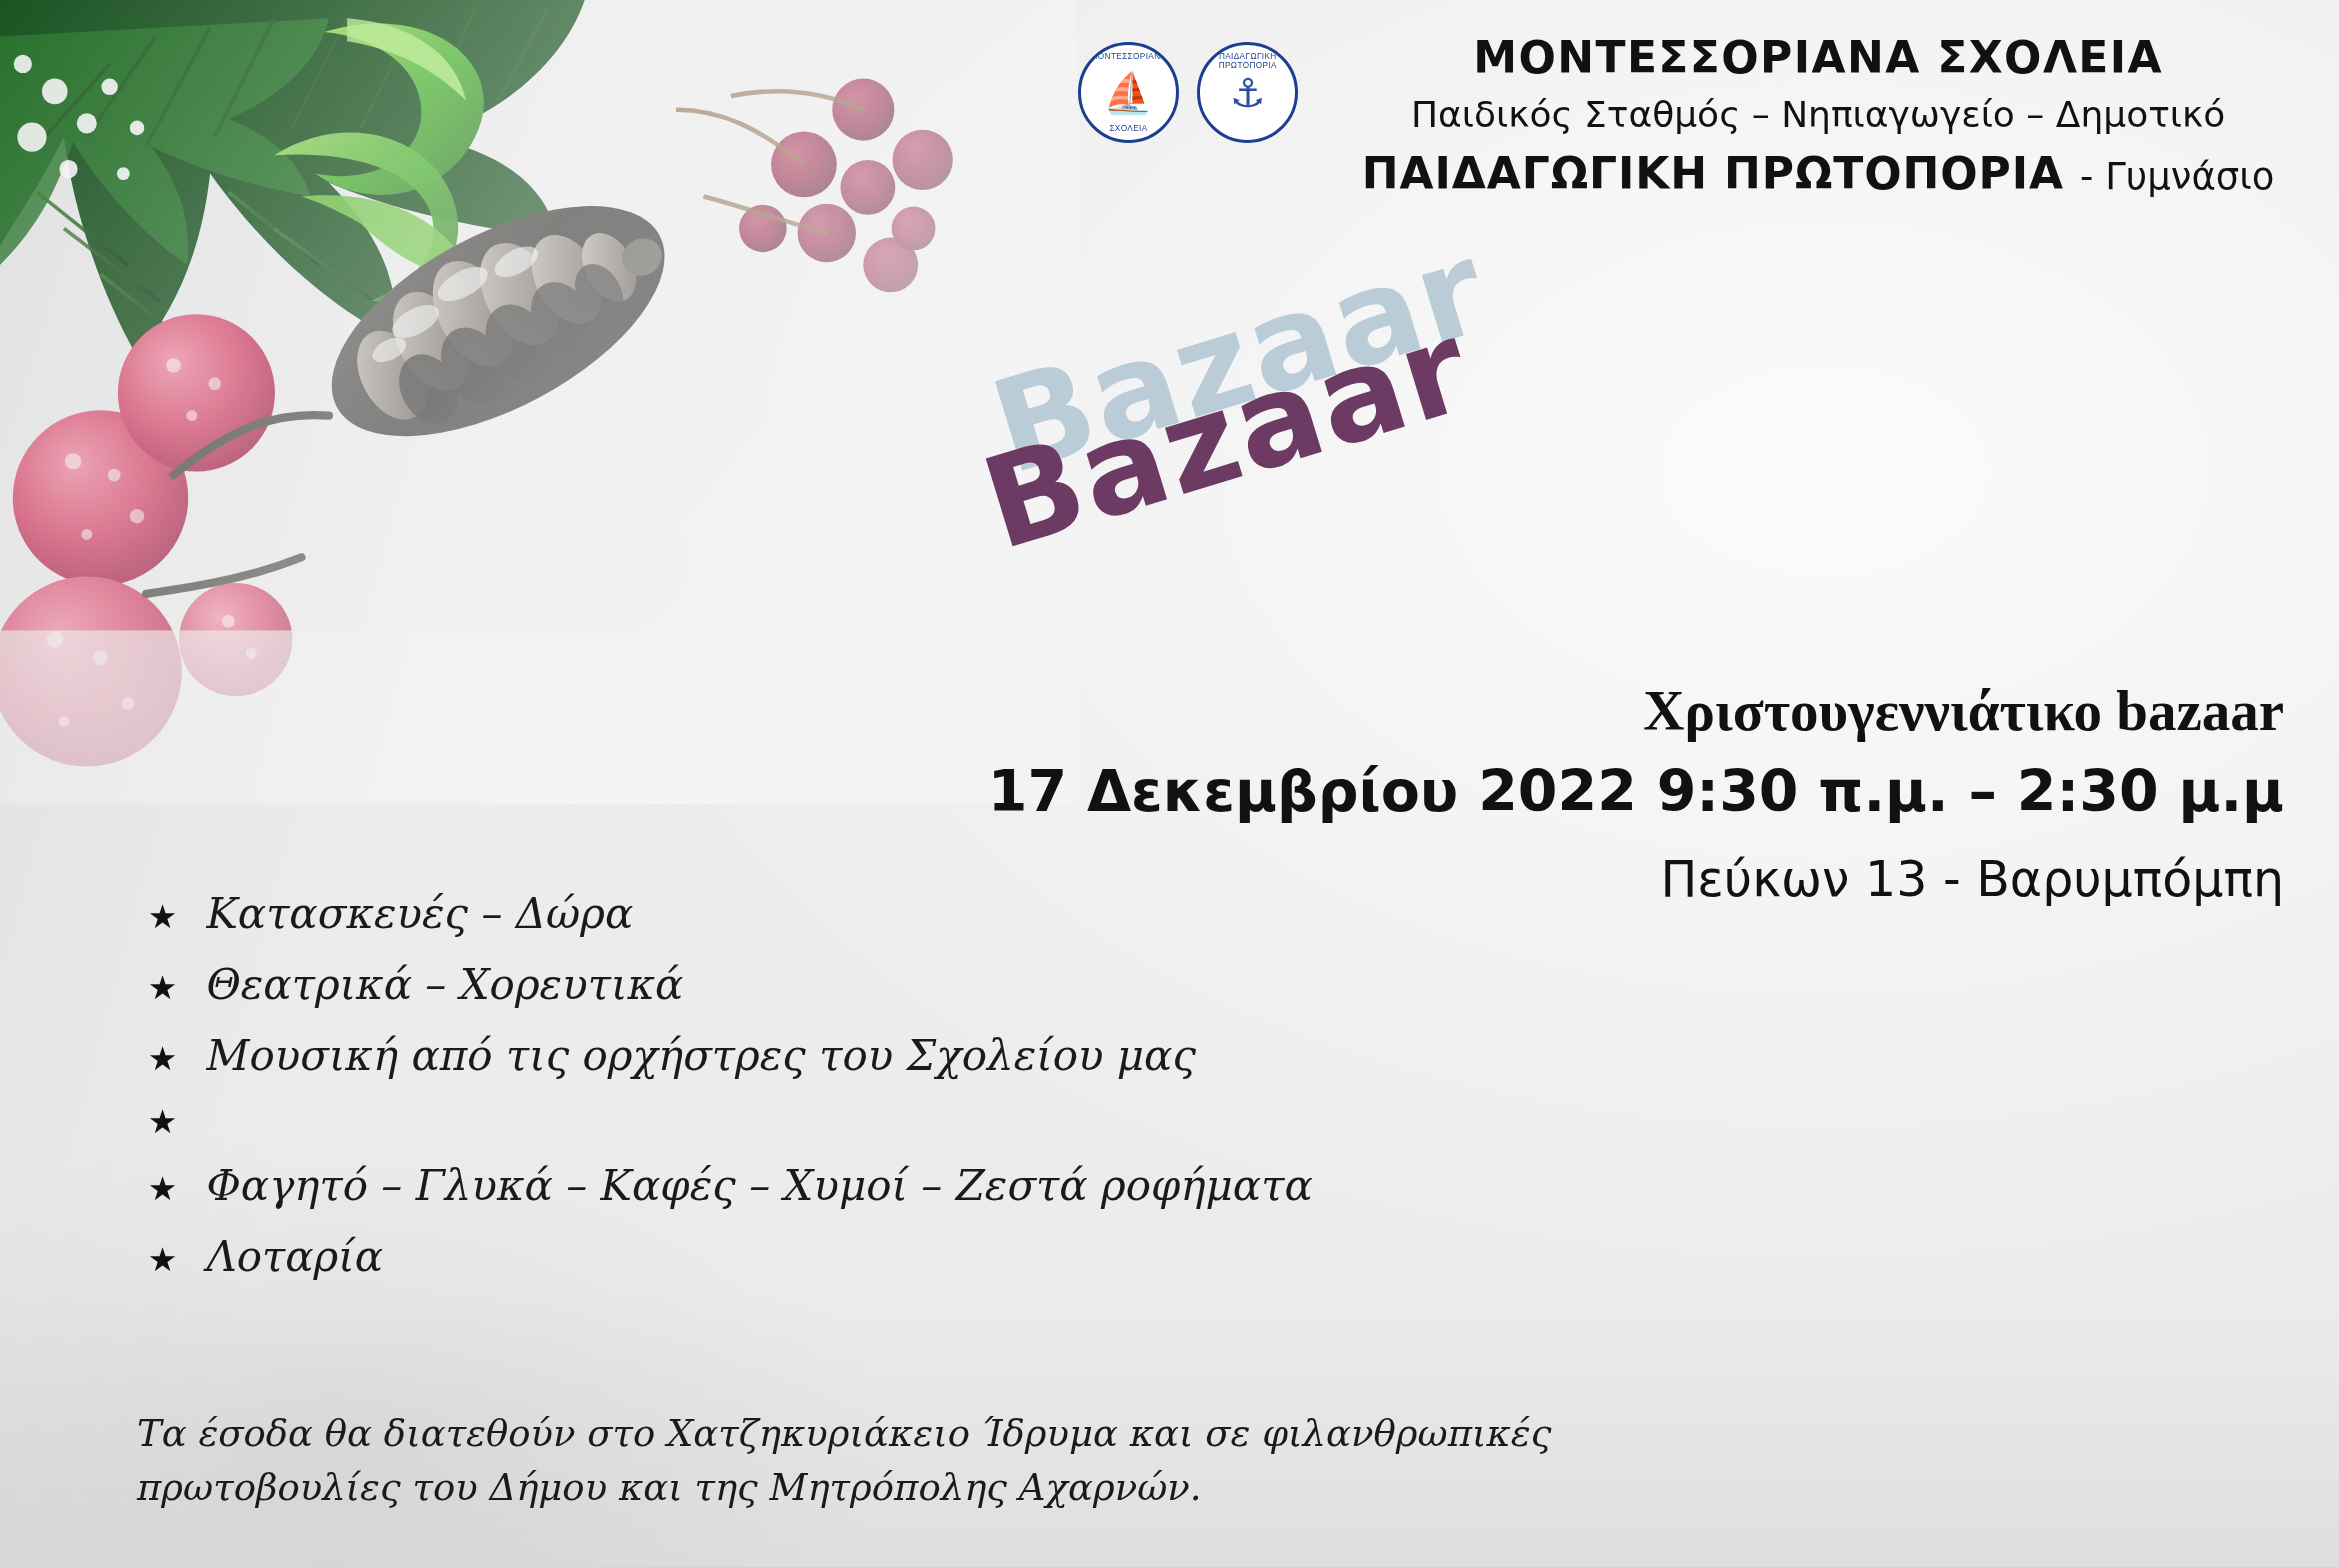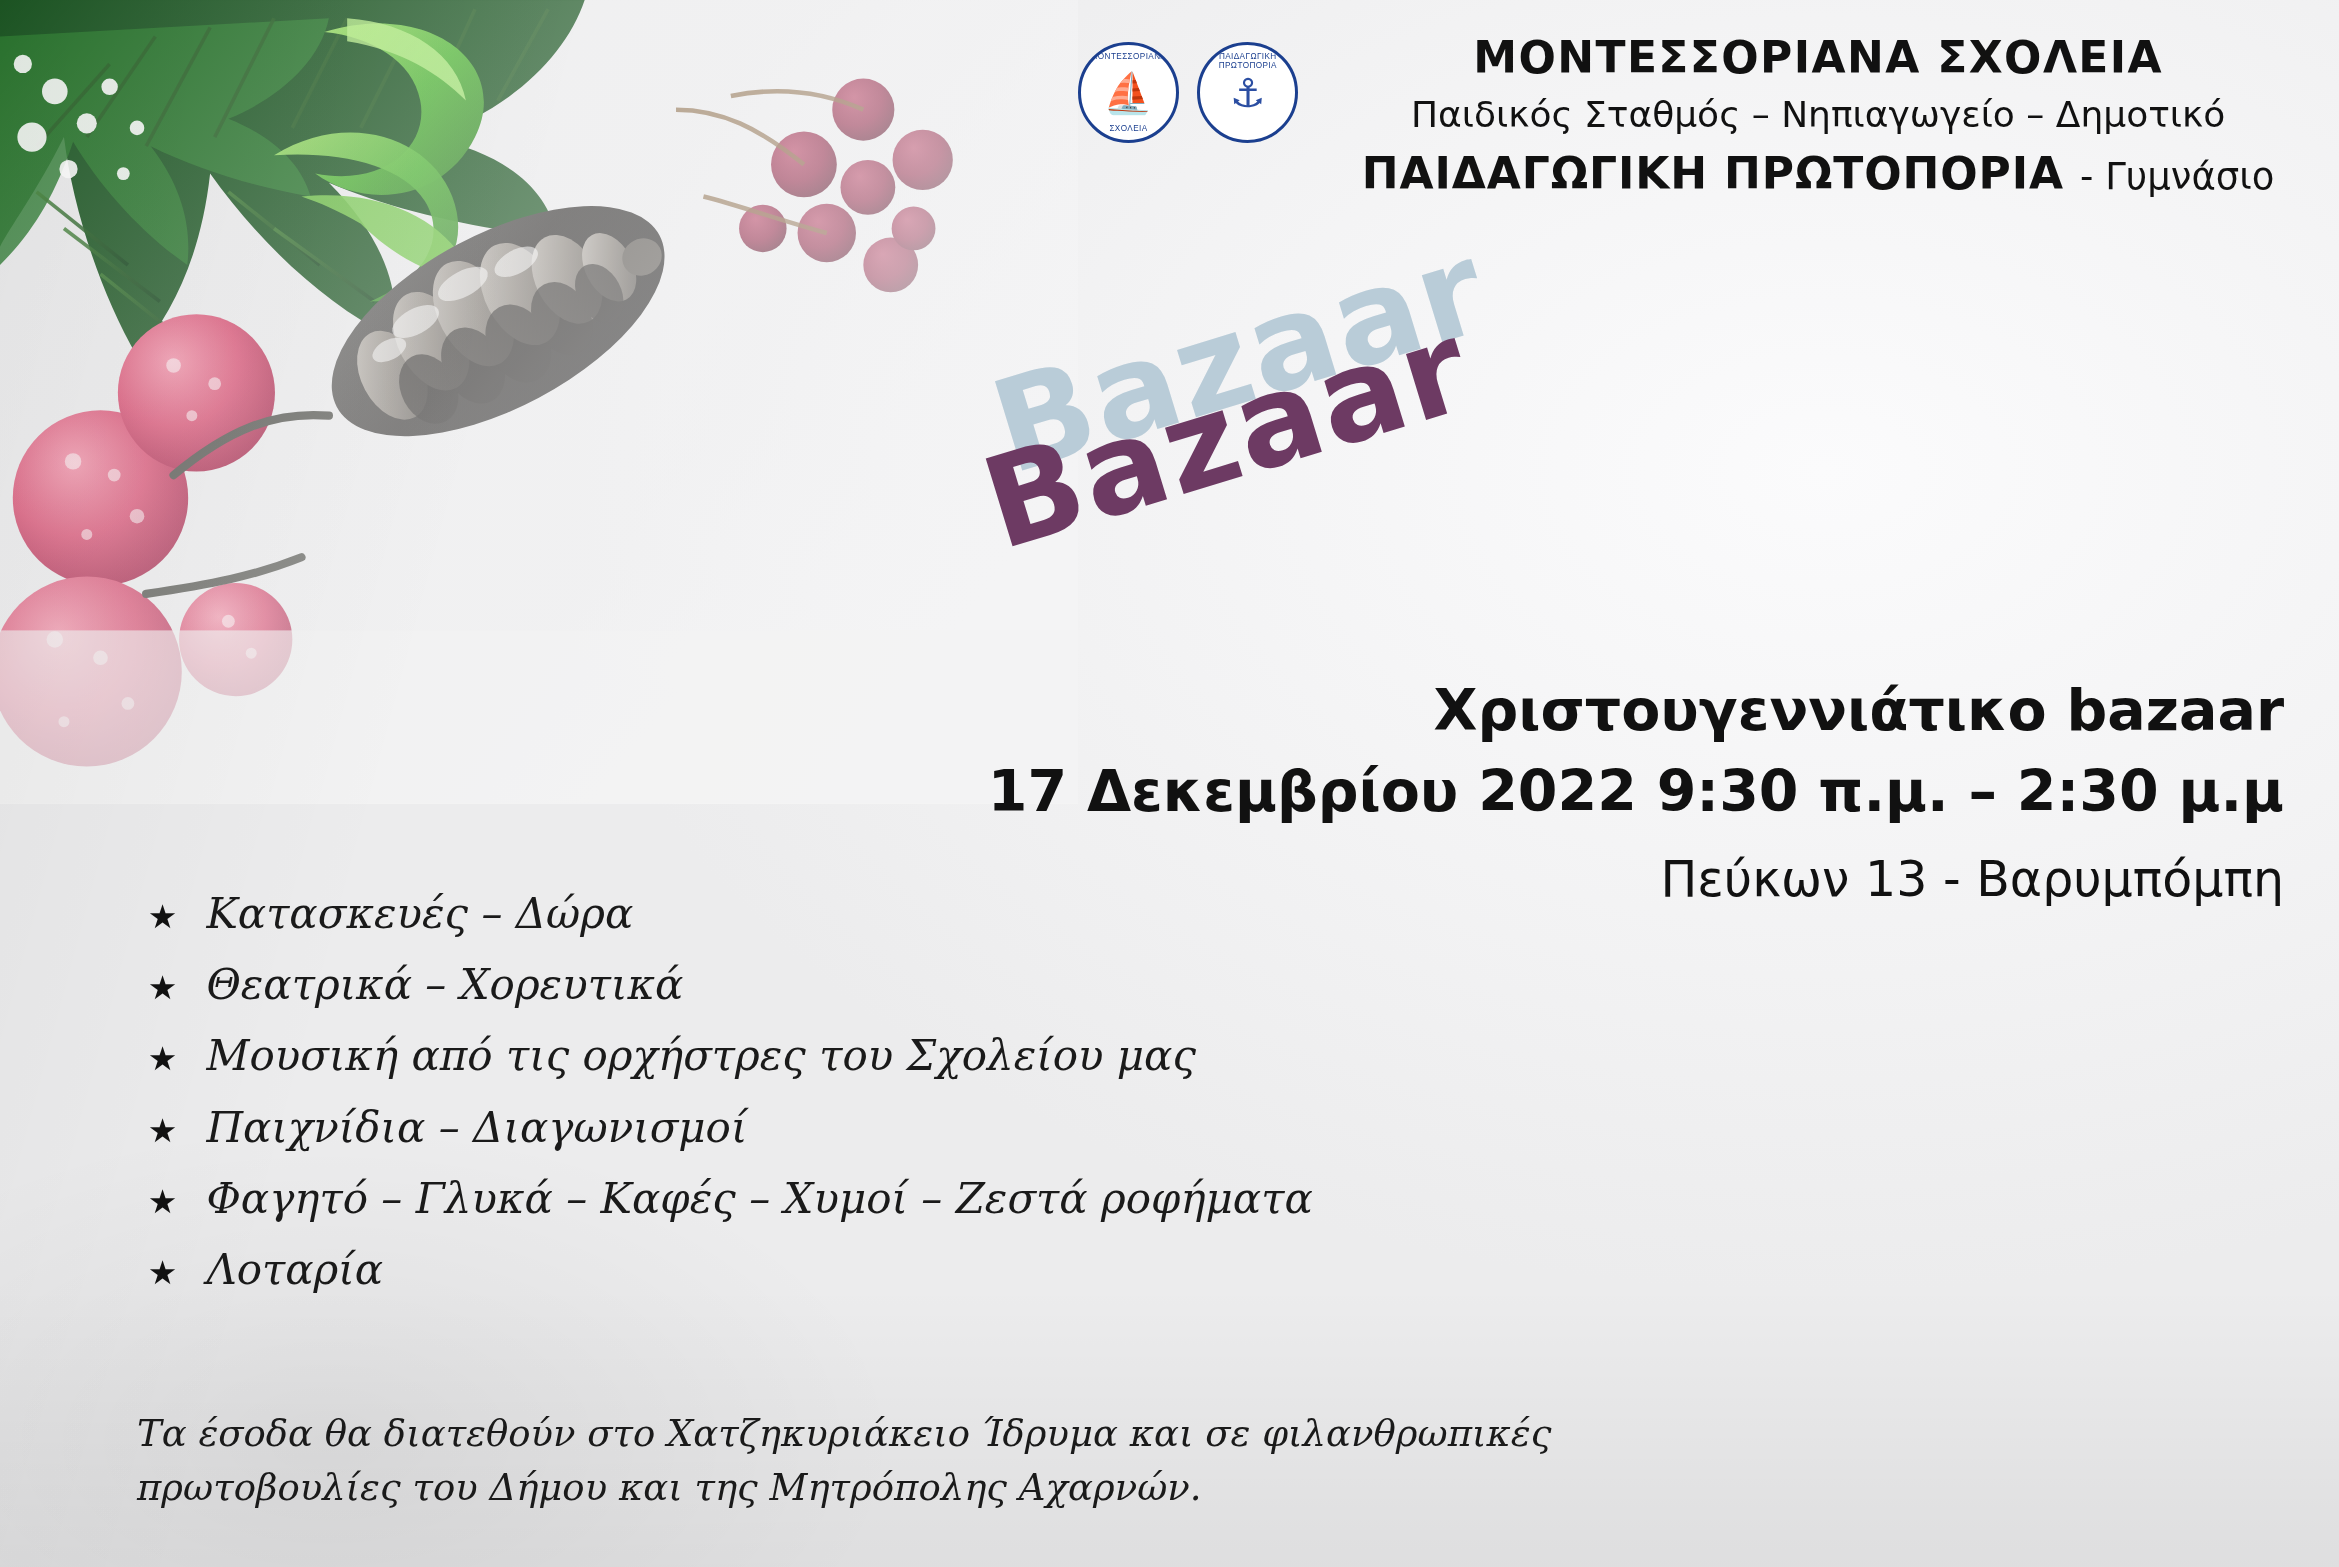--- a/index.html
+++ b/index.html
@@ -160,20 +160,21 @@
     width: 1334px;
     text-align: right;
     color: #111;
     font-family: "DejaVu Sans", sans-serif;
   }
   .event .ev-title {
     font-size: 57px;
     font-weight: 700;
     line-height: 1.22;
     white-space: nowrap;
+    font-family: Liberation Serif, serif;
   }
   .event .ev-date {
     font-size: 57px;
     font-weight: 700;
     line-height: 1.28;
     margin-top: 9.1px;
     white-space: nowrap;
   }
   .event .ev-place {
     font-size: 49px;
@@ -442,21 +443,20 @@
     <div class="bullet-row">
       <span class="bullet-star">★</span>
       <span class="bullet-label">Θεατρικά – Χορευτικά</span>
     </div>
     <div class="bullet-row">
       <span class="bullet-star">★</span>
       <span class="bullet-label">Μουσική από τις ορχήστρες του Σχολείου μας</span>
     </div>
     <div class="bullet-row">
       <span class="bullet-star">★</span>
-      <span class="bullet-label">Παιχνίδια – Διαγωνισμοί</span>
     </div>
     <div class="bullet-row">
       <span class="bullet-star">★</span>
       <span class="bullet-label">Φαγητό – Γλυκά – Καφές – Χυμοί – Ζεστά ροφήματα</span>
     </div>
     <div class="bullet-row">
       <span class="bullet-star">★</span>
       <span class="bullet-label">Λοταρία</span>
     </div>
   </div>

